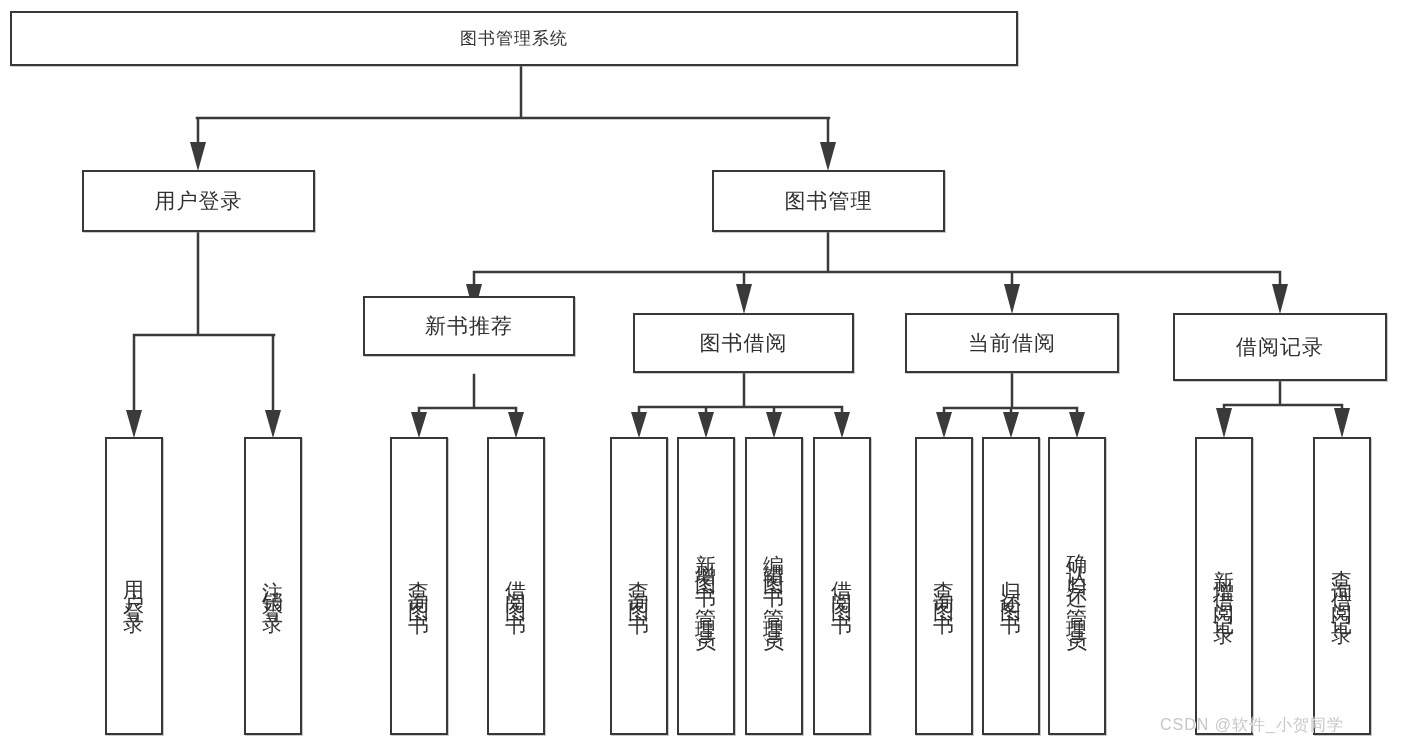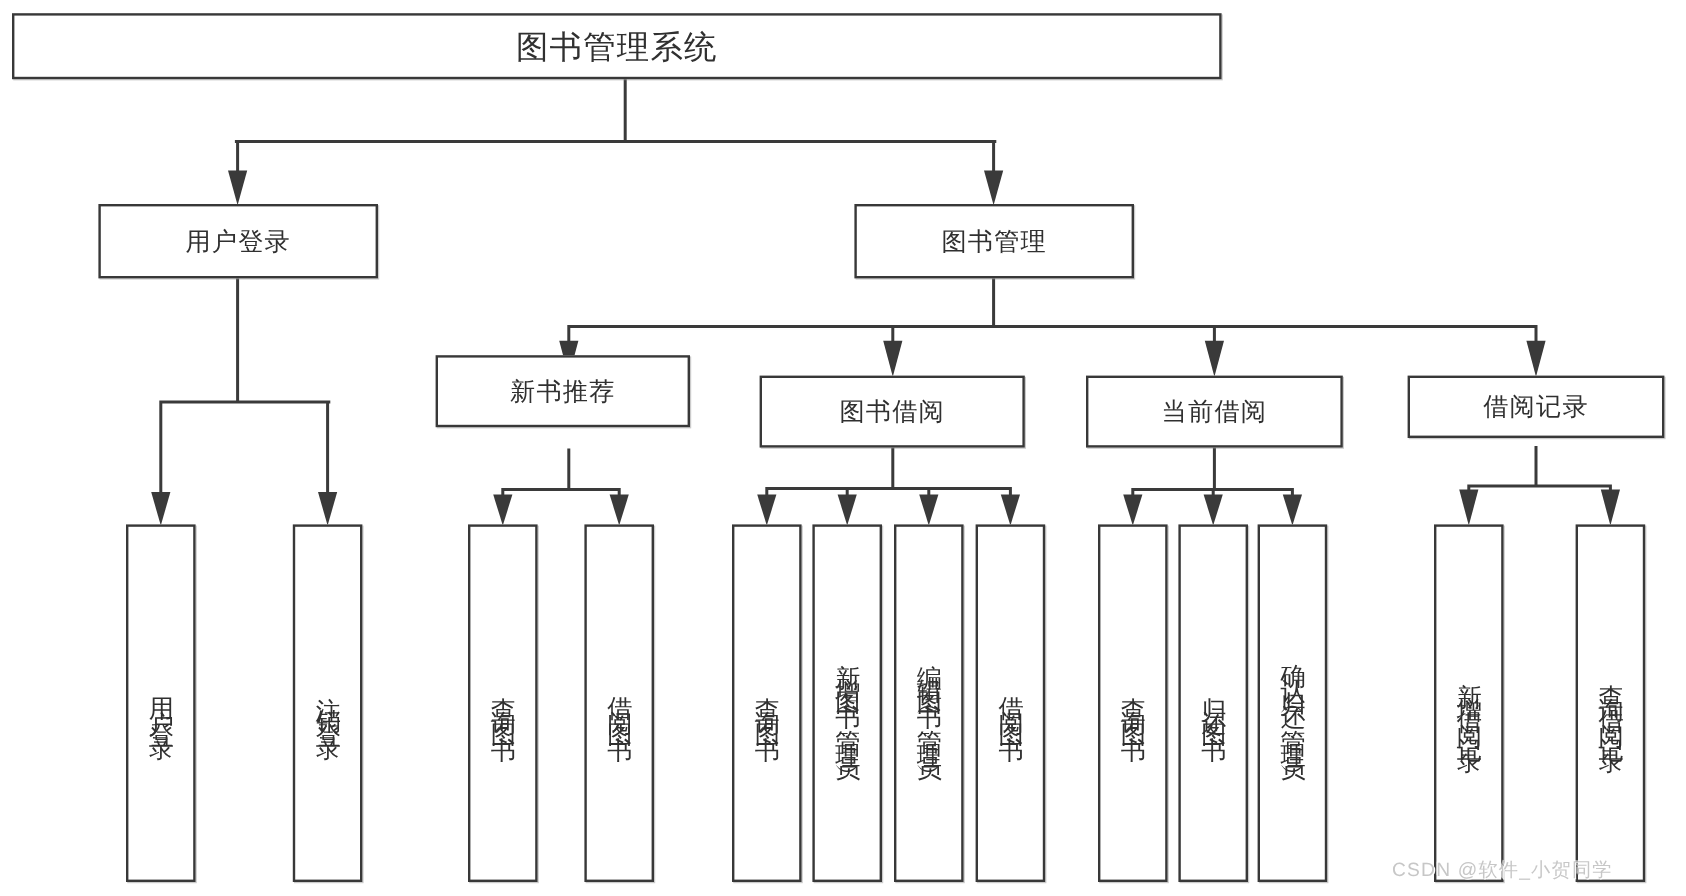--- a/index.html
+++ b/index.html
@@ -5,21 +5,21 @@
   html,body{margin:0;padding:0;background:#ffffff;}
   body{width:1405px;height:747px;overflow:hidden;
        font-family:"Liberation Sans","DejaVu Sans",sans-serif;}
   #canvas{position:relative;width:1405px;height:747px;background:#ffffff;}
   #connectors{position:absolute;left:0;top:0;width:1405px;height:747px;z-index:1;}
   .node{position:absolute;background:#ffffff;border:2px solid #383838;
         box-shadow:1px 1px 0 rgba(140,140,140,.45);
         display:flex;align-items:center;justify-content:center;
         color:#303030;z-index:2;box-sizing:border-box;}
   .node.h span{font-size:21px;letter-spacing:1px;white-space:nowrap;}
-  .node.root span{font-size:27px;}
+  .node.root span{font-size:17px;}
   .node.v span{writing-mode:vertical-rl;text-orientation:mixed;
                font-size:21px;letter-spacing:11px;line-height:1.1;}
   .watermark{position:absolute;left:1160px;top:715px;z-index:6;
              font-size:16px;letter-spacing:1px;color:#c7c7c7;
              text-shadow:1px 1px 0 #ffffff, -1px -1px 0 rgba(255,255,255,.6);
              white-space:nowrap;}
 </style>
 </head>
 <body>
 
@@ -72,21 +72,21 @@
 
   <div class="node h" style="left:363px;top:296px;width:212px;height:60px">
     <span>新书推荐</span>
   </div>
   <div class="node h" style="left:905px;top:313px;width:214px;height:60px">
     <span>当前借阅</span>
   </div>
   <div class="node h" style="left:633px;top:313px;width:221px;height:60px">
     <span>图书借阅</span>
   </div>
-  <div class="node h" style="left:1173px;top:313px;width:214px;height:52px">
+  <div class="node h" style="left:1173px;top:313px;width:214px;height:68px">
     <span>借阅记录</span>
   </div>
 
   <div class="node v" style="left:105px;top:437px;width:58px;height:298px">
     <span>用户登录</span>
   </div>
   <div class="node v" style="left:244px;top:437px;width:58px;height:298px">
     <span>注销登录</span>
   </div>
 

